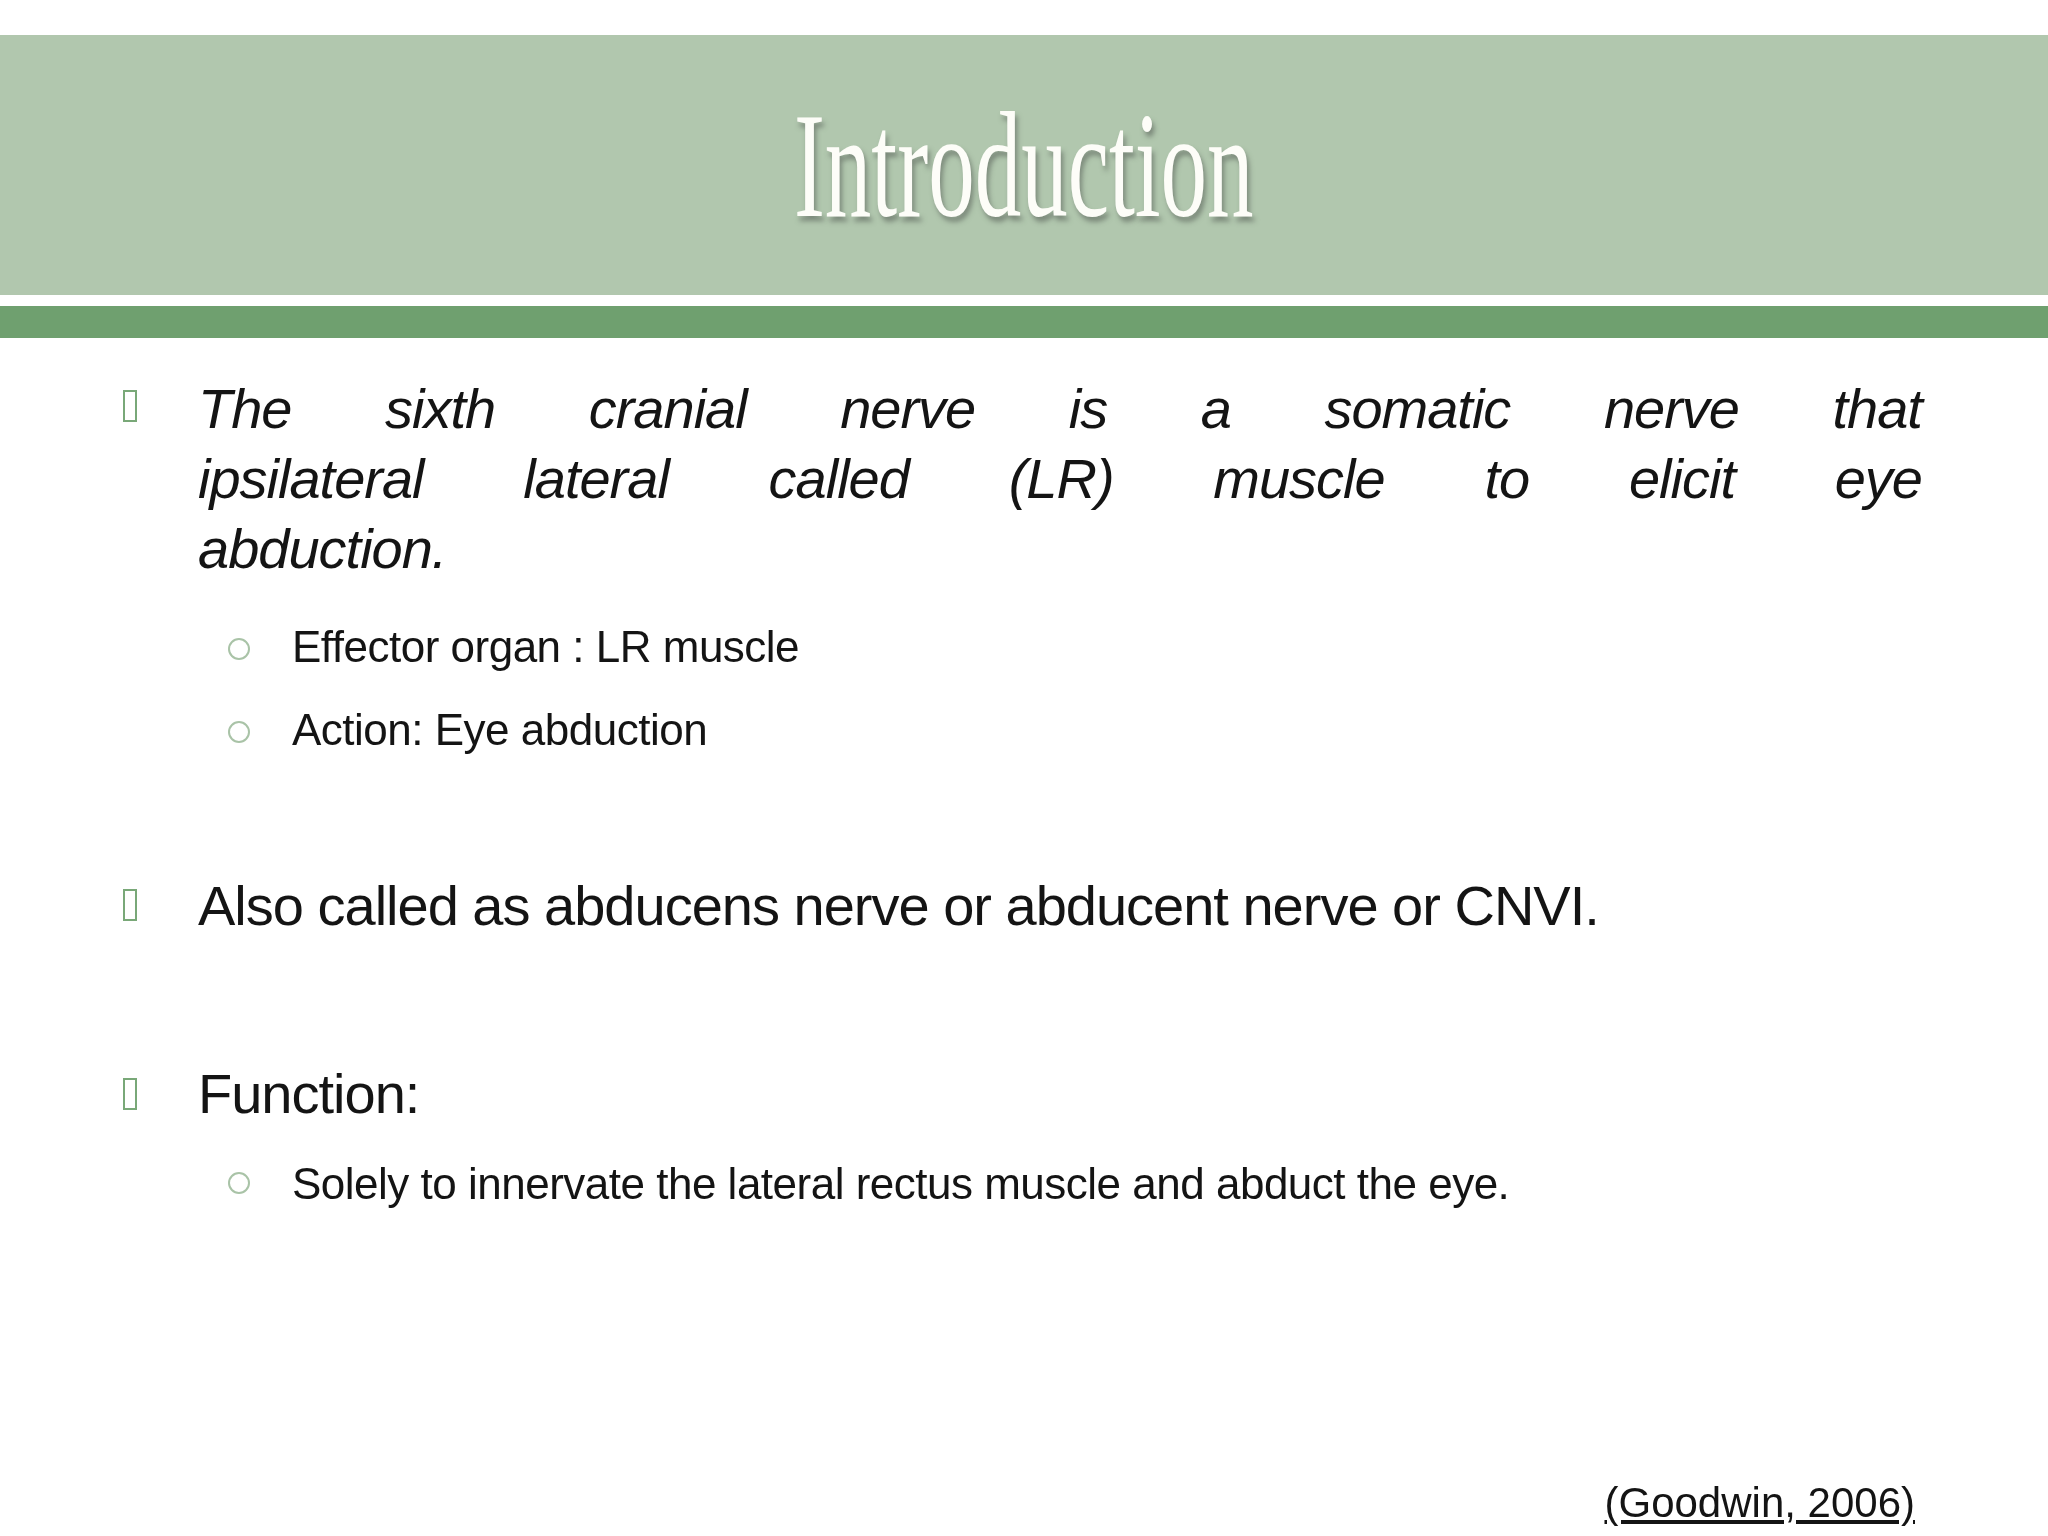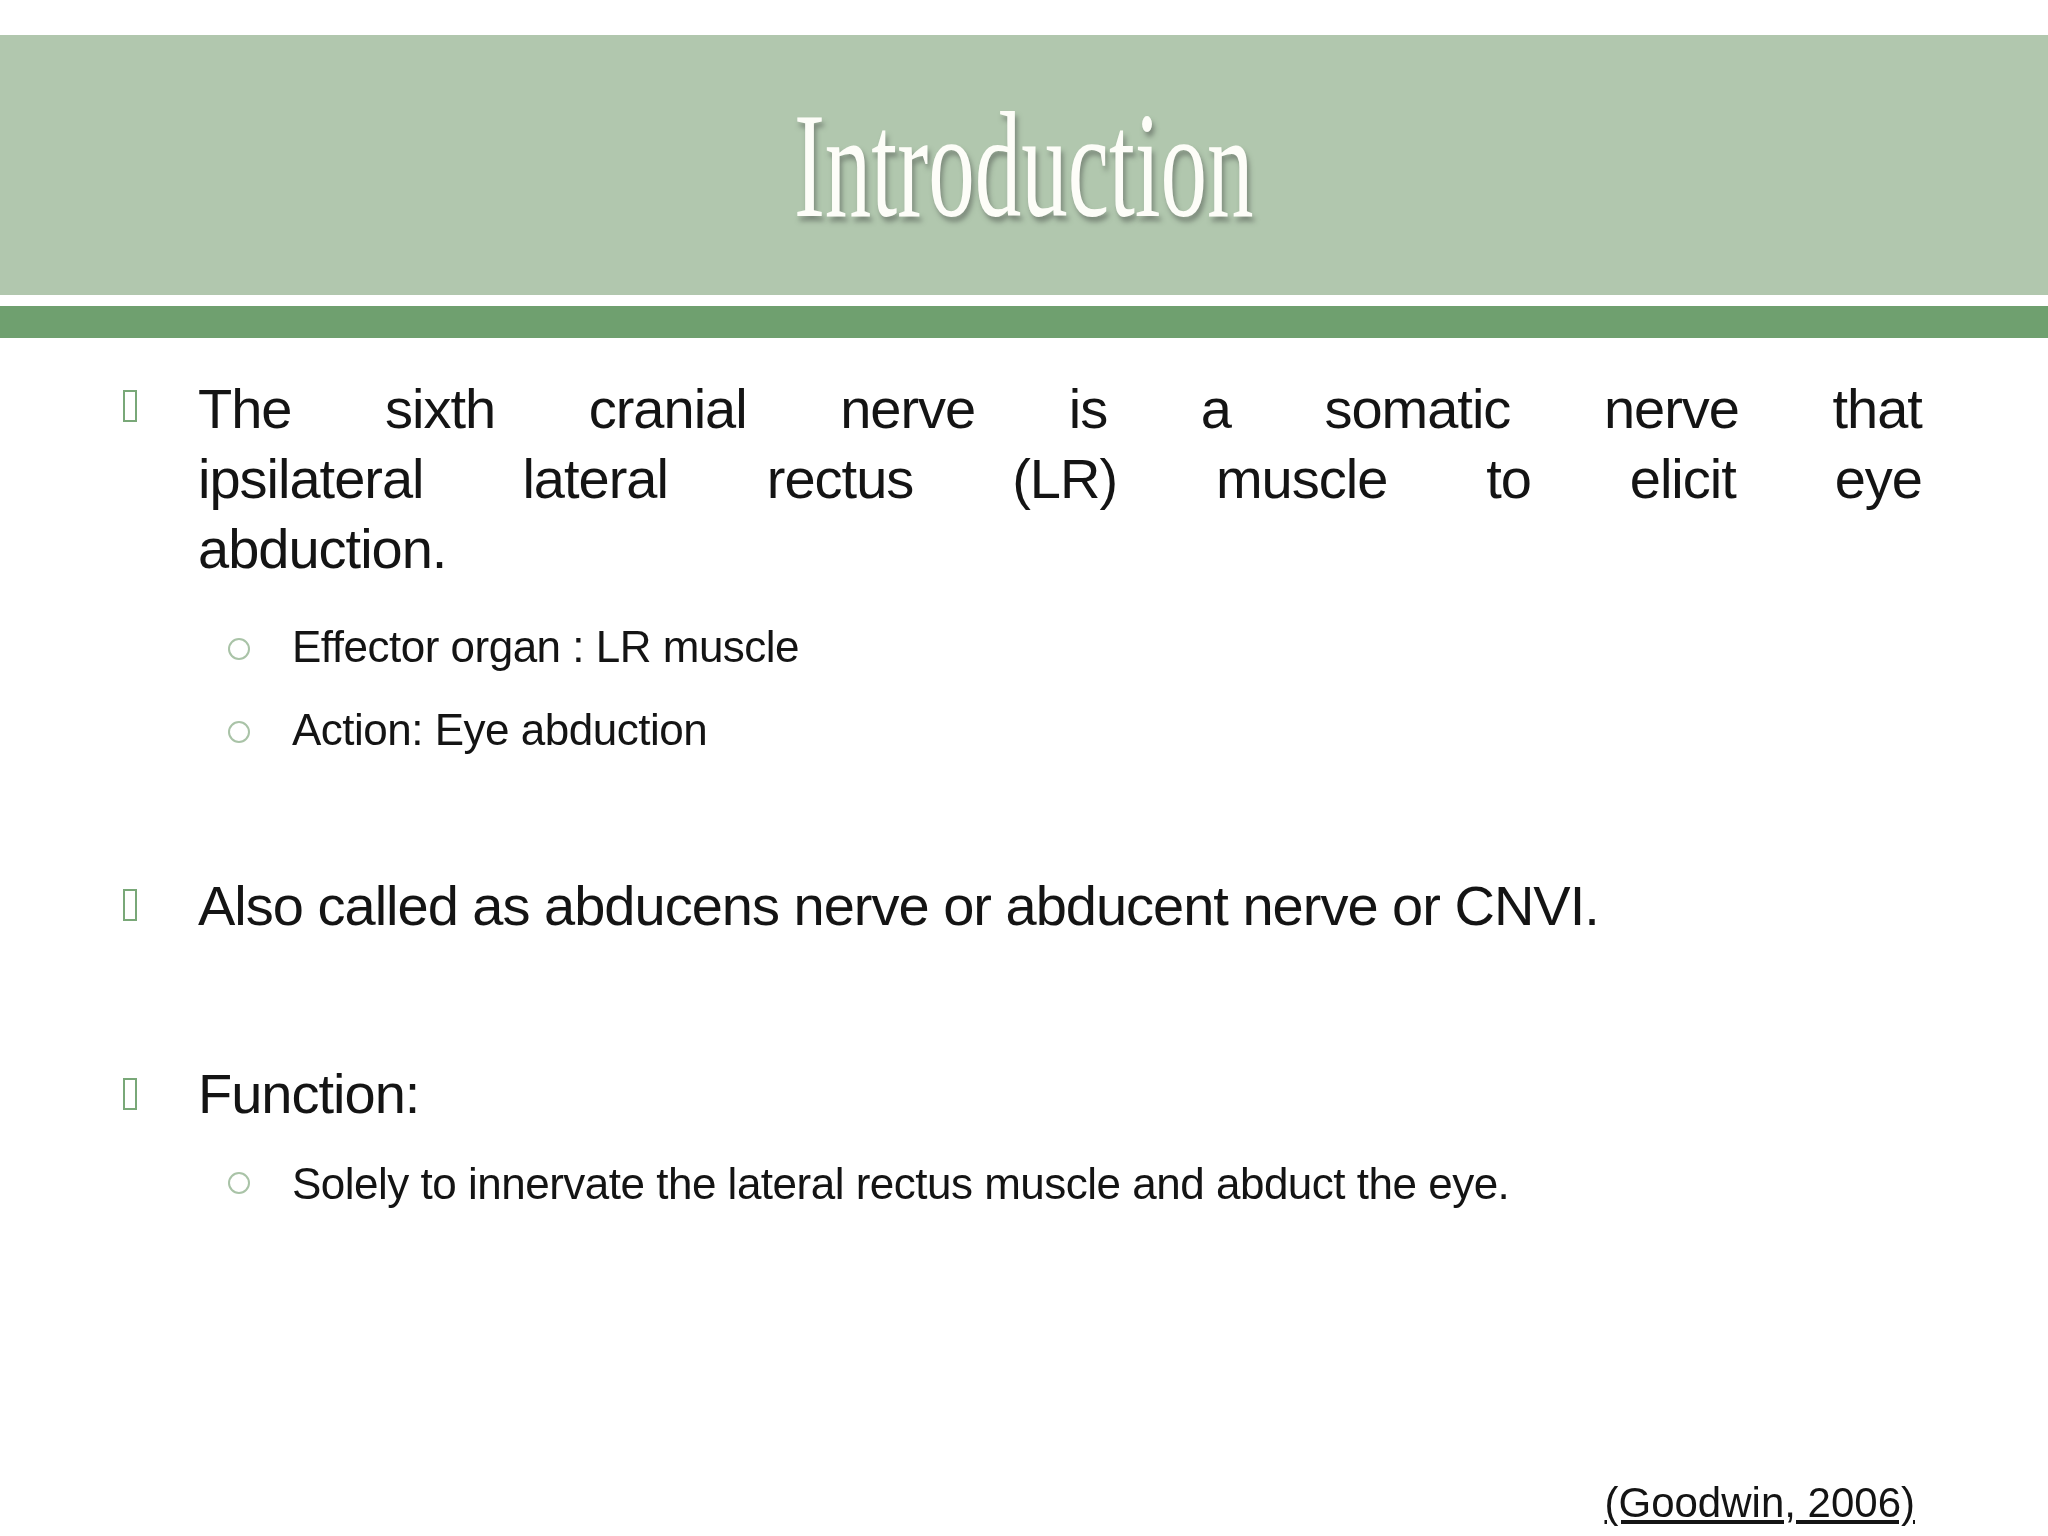--- a/index.html
+++ b/index.html
@@ -71,36 +71,36 @@
 </style>
 </head>
 <body>
 
 <div class="banner">
   <div class="slide-title">Introduction</div>
 </div>
 <div class="stripe"></div>
 
 <div class="tofu" style="top:390px;"></div>
-<div class="p-main" style="top:374px;">
+<div class="p-main" style="top:374px;font-style:italic;">
   <div class="jline">
       <span>The</span>
       <span>sixth</span>
       <span>cranial</span>
       <span>nerve</span>
       <span>is</span>
       <span>a</span>
       <span>somatic</span>
       <span>nerve</span>
       <span>that</span>
     </div>
   <div class="jline">
       <span>ipsilateral</span>
       <span>lateral</span>
-      <span>rectus</span>
+      <span>called</span>
       <span>(LR)</span>
       <span>muscle</span>
       <span>to</span>
       <span>elicit</span>
       <span>eye</span>
     </div>
   <div style="height:70px;line-height:70px;">abduction.</div>
 </div>
 
 <div class="ring" style="top:638px;"></div>

